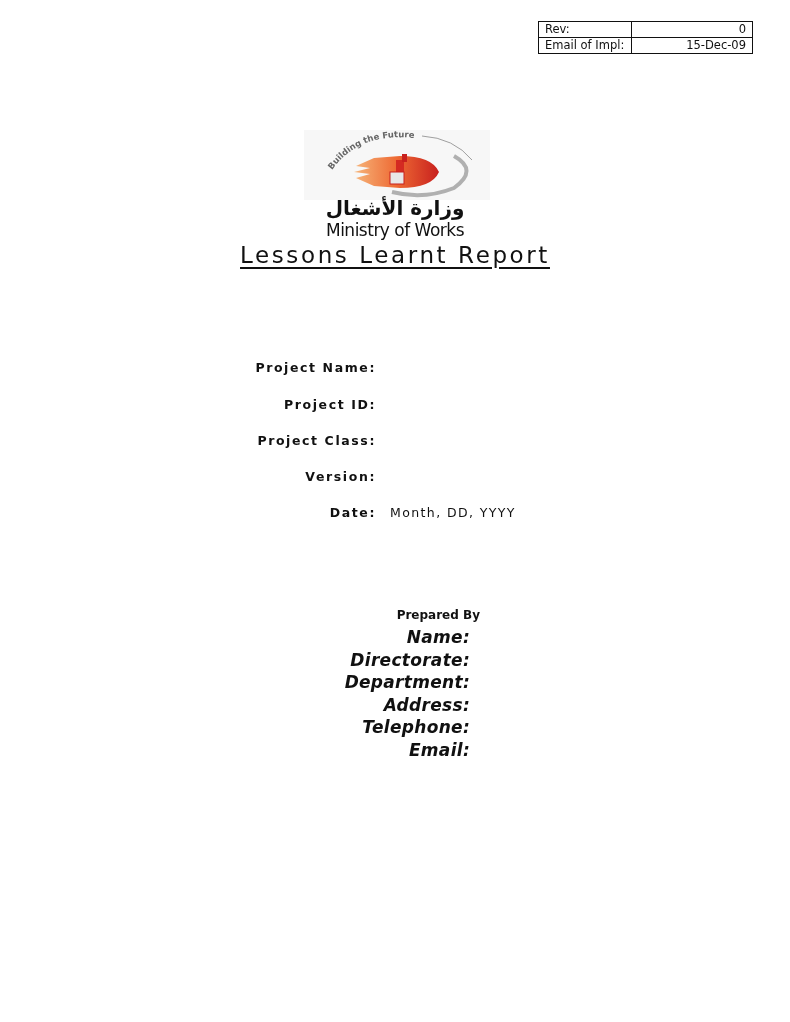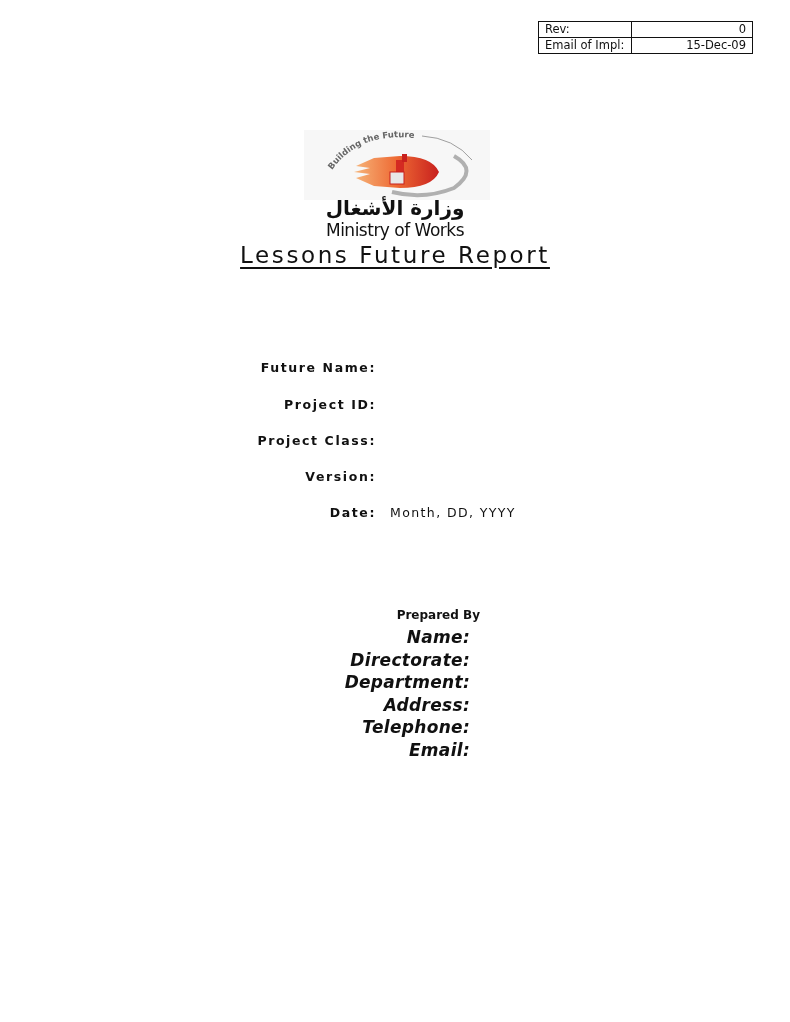--- a/index.html
+++ b/index.html
@@ -95,26 +95,26 @@
     <rect x="92" y="30" width="8" height="14" fill="#d42a22"></rect>
     <rect x="86" y="42" width="14" height="12" fill="#e8e8e8" stroke="#c8201e" stroke-width="1"></rect>
     <rect x="98" y="24" width="5" height="8" fill="#c8201e"></rect>
   </svg>
 </div>
 
 <div class="arabic" dir="rtl">وزارة الأشغال</div>
 <div class="ministry">Ministry of Works</div>
 
 <div class="title">
-  <span>Lessons Future Report</span>
+  <span>Lessons Learnt Report</span>
 </div>
 
 <div class="fields">
   <div class="field-row" style="top:0px;">
-    <span class="field-label">Future Name:</span>
+    <span class="field-label">Project Name:</span>
     <span class="field-value"></span>
   </div>
   <div class="field-row" style="top:37px;">
     <span class="field-label">Project ID:</span>
     <span class="field-value"></span>
   </div>
   <div class="field-row" style="top:73px;">
     <span class="field-label">Project Class:</span>
     <span class="field-value"></span>
   </div>

